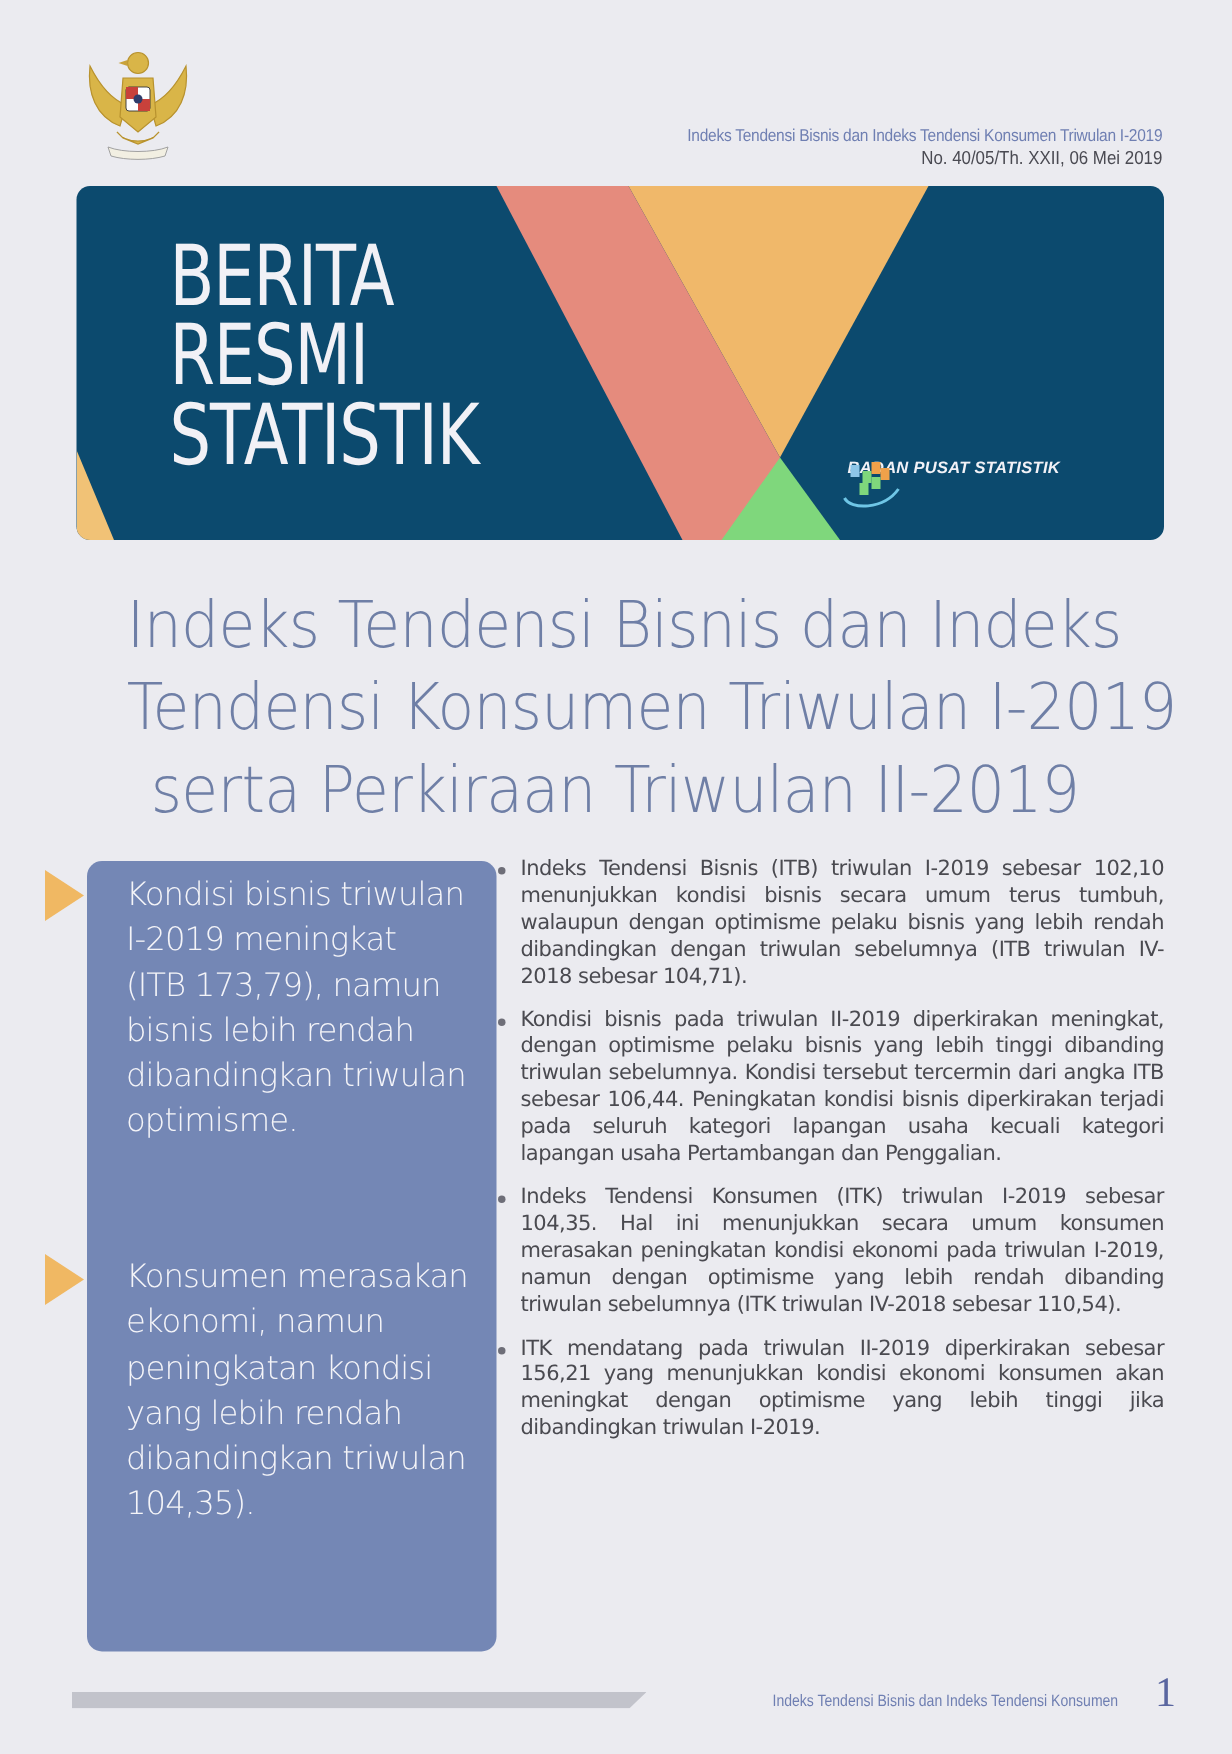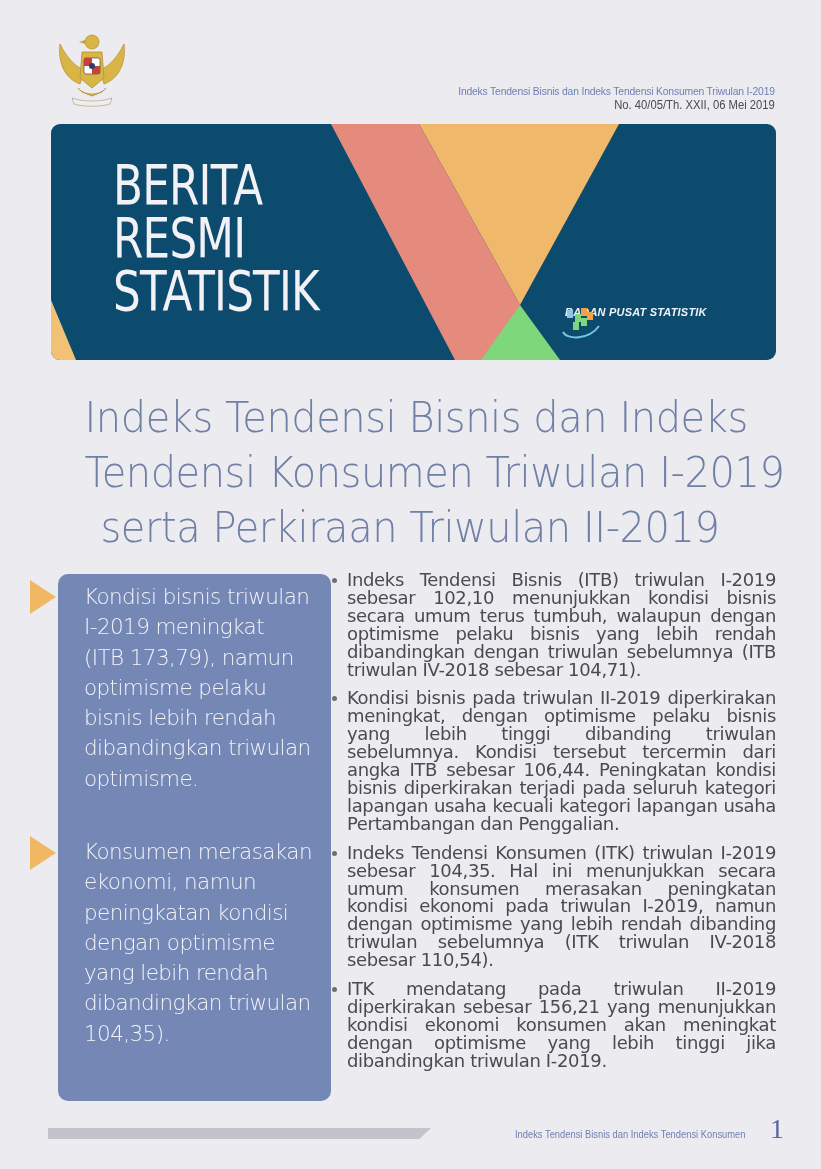--- a/index.html
+++ b/index.html
@@ -61,21 +61,21 @@
     .arrow {
       position: absolute; width: 0; height: 0;
       border-top: 17px solid transparent; border-bottom: 17px solid transparent;
       border-left: 26px solid #f0b863;
     }
 
     
     .bullets { left: 330px; top: 571px; width: 446px; }
     .bullet {
       position: relative; padding-left: 17px; margin-bottom: 11px;
-      font-family: "DejaVu Sans", sans-serif; font-size: 18px; line-height: 17.9px;
+      font-family: "DejaVu Sans", sans-serif; font-size: 14px; line-height: 17.9px;
       color: #4a4a50; text-align: justify; letter-spacing: -0.35px;
     }
     .bullet::before {
       content: ""; position: absolute; left: 2px; top: 7px;
       width: 5px; height: 5px; border-radius: 50%; background: #6e6e78;
     }
 
     
     .footer-bar {
       left: 48px; top: 1128px; width: 383px; height: 11px;
@@ -157,30 +157,28 @@
   <span>Indeks Tendensi Bisnis dan Indeks</span>
   <span>Tendensi Konsumen Triwulan I-2019</span>
   <span>serta Perkiraan Triwulan II-2019</span>
 </div>
 
 <div class="abs hl-box">
   <div class="hl-text" style="top: 8px;">
     <span>Kondisi bisnis triwulan</span>
     <span>I-2019 meningkat</span>
     <span>(ITB 173,79), namun</span>
-    <span>optimisme pelaku</span>
     <span>bisnis lebih rendah</span>
     <span>dibandingkan triwulan</span>
     <span>optimisme.</span>
   </div>
   <div class="hl-text" style="top: 263px;">
     <span>Konsumen merasakan</span>
     <span>ekonomi, namun</span>
     <span>peningkatan kondisi</span>
-    <span>dengan optimisme</span>
     <span>yang lebih rendah</span>
     <span>dibandingkan triwulan</span>
     <span>104,35).</span>
   </div>
 </div>
 <div class="arrow" style="left: 30px; top: 580px;"></div>
 <div class="arrow" style="left: 30px; top: 836px;"></div>
 
 <div class="abs bullets">
   <div class="bullet">Indeks Tendensi Bisnis (ITB) triwulan I-2019 sebesar 102,10 menunjukkan kondisi bisnis secara umum terus tumbuh, walaupun dengan optimisme pelaku bisnis yang lebih rendah dibandingkan dengan triwulan sebelumnya (ITB triwulan IV-2018 sebesar 104,71).</div>

